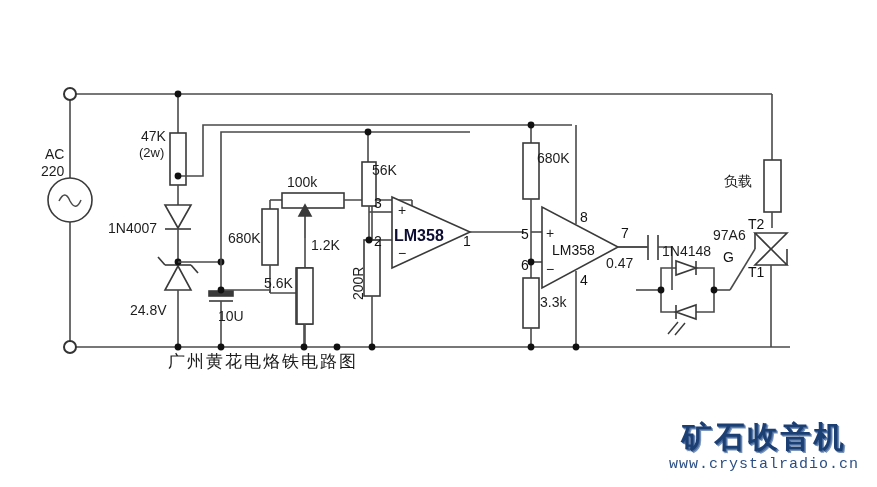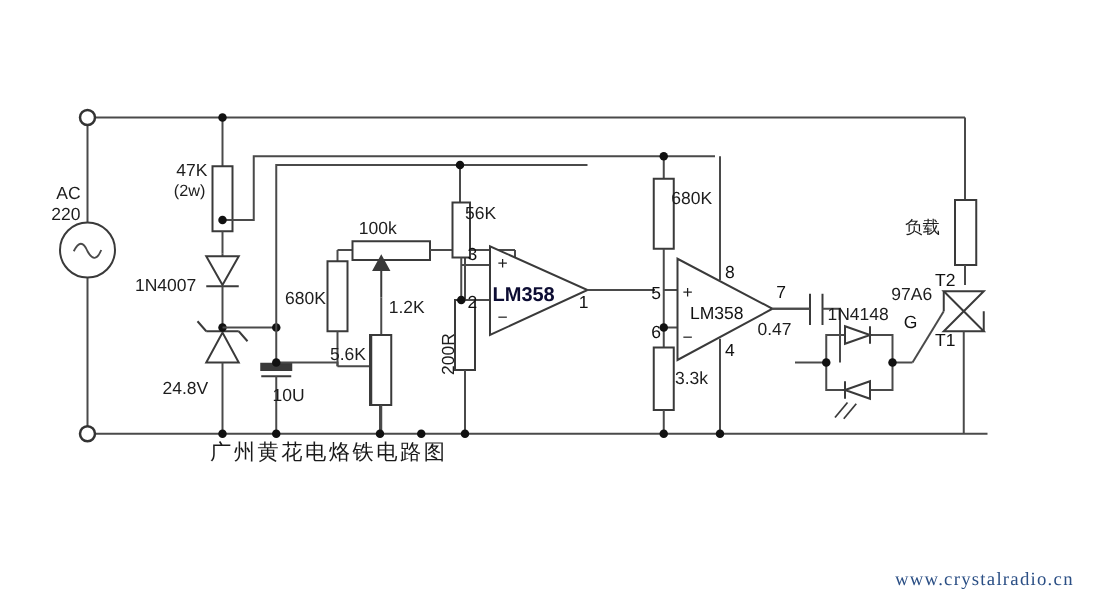--- a/index.html
+++ b/index.html
@@ -22,21 +22,21 @@
   .caption{position:absolute;left:168px;top:350px;font-size:17px;
            color:#1a1a1a;letter-spacing:2px;white-space:nowrap;
            font-family:"DejaVu Sans",sans-serif;}
   .logo{position:absolute;right:18px;bottom:14px;text-align:center;
         user-select:none;}
   .logo-mark{font-size:30px;font-weight:bold;letter-spacing:3px;
              color:#1b3e73;font-family:"DejaVu Sans",sans-serif;
              line-height:1.05;
              text-shadow:1px 1px 0 #48699b, 2px 2px 0 #7d97bd;}
   .logo-url{font-size:15px;color:#2b4f85;letter-spacing:1px;margin-top:4px;
-            font-family:Liberation Serif, serif;}
+            font-family:Liberation Mono, monospace;}
 </style>
 </head>
 <body>
 <div id="root">
 
 <svg id="schematic" viewBox="0 0 877 487">
 
   <g>
     <path class="wire" d="M70 94 H772"></path>
     <path class="wire" d="M70 94 V347"></path>
@@ -270,16 +270,17 @@
   <circle class="dot" cx="337" cy="347" r="3.4"></circle>
   <circle class="dot" cx="372" cy="347" r="3.4"></circle>
   <circle class="dot" cx="531" cy="347" r="3.4"></circle>
   <circle class="dot" cx="576" cy="347" r="3.4"></circle>
 
 </svg>
 
 <div class="caption cn">广州黄花电烙铁电路图</div>
 
 <div class="logo">
+  <div class="logo-mark">矿石收音机</div>
   <div class="logo-url">www.crystalradio.cn</div>
 </div>
 
 </div>
 
 </body></html>

